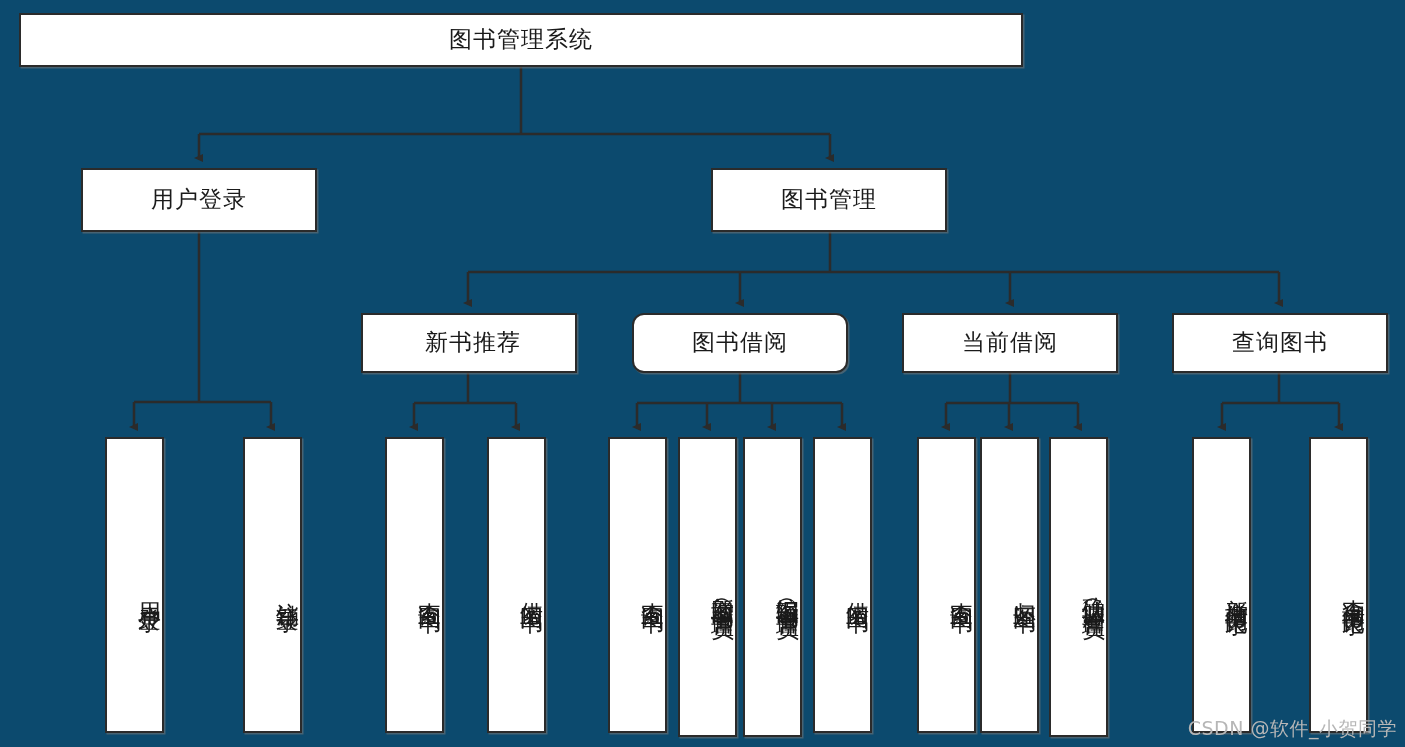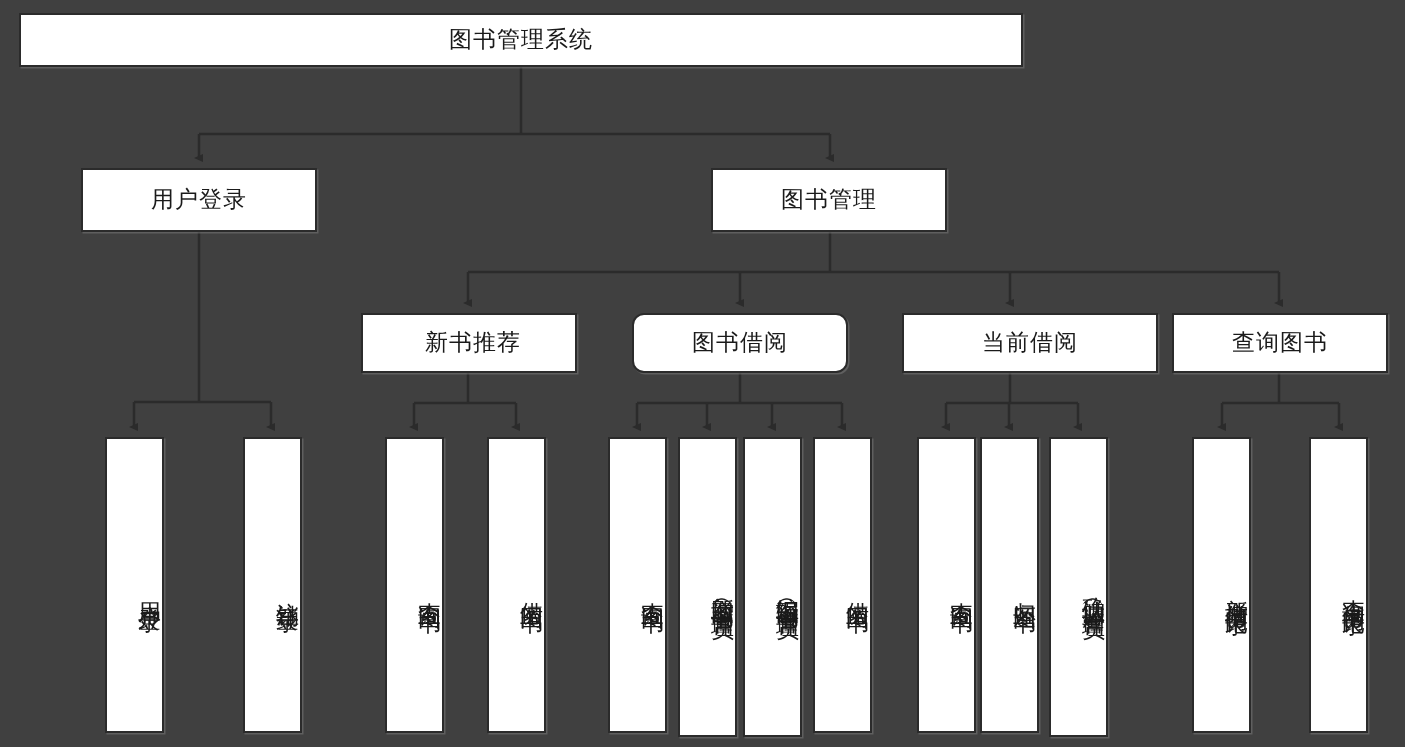--- a/index.html
+++ b/index.html
@@ -7,21 +7,21 @@
     padding: 0;
     background: #ffffff;
   }
   body {
     font-family: "DejaVu Sans", "Liberation Sans", sans-serif;
   }
   #canvas {
     position: relative;
     width: 1405px;
     height: 747px;
-    background: #404040;
+    background: #0c4a6e;
     overflow: hidden;
   }
   #wires {
     position: absolute;
     left: 0;
     top: 0;
     width: 1405px;
     height: 747px;
     pointer-events: none;
   }
@@ -130,21 +130,21 @@
   <div class="node h" style="left:711px; top:168px; width:236px; height:64px;">
     <span>图书管理</span>
   </div>
 
   <div class="node h" style="left:361px; top:313px; width:216px; height:60px;padding-left:8px;">
     <span>新书推荐</span>
   </div>
   <div class="node h" style="left:632px; top:313px; width:216px; height:60px;border-radius:12px;">
     <span>图书借阅</span>
   </div>
-  <div class="node h" style="left:902px; top:313px; width:256px; height:60px;">
+  <div class="node h" style="left:902px; top:313px; width:216px; height:60px;">
     <span>当前借阅</span>
   </div>
   <div class="node h" style="left:1172px; top:313px; width:216px; height:60px;">
     <span>查询图书</span>
   </div>
 
   <div class="node v" style="left:105px; top:437px; width:59px; height:296px;">
     <span>用户登录</span>
   </div>
   <div class="node v" style="left:243px; top:437px; width:59px; height:296px;">
@@ -181,14 +181,15 @@
     <span>确认归还（管理员）</span>
   </div>
 
   <div class="node v" style="left:1192px; top:437px; width:59px; height:296px;">
     <span>新增借阅记录</span>
   </div>
   <div class="node v" style="left:1309px; top:437px; width:59px; height:296px;">
     <span>查询借阅记录</span>
   </div>
 
+  <div class="watermark">CSDN @软件_小贺同学</div>
 
 </div>
 
 </body></html>

